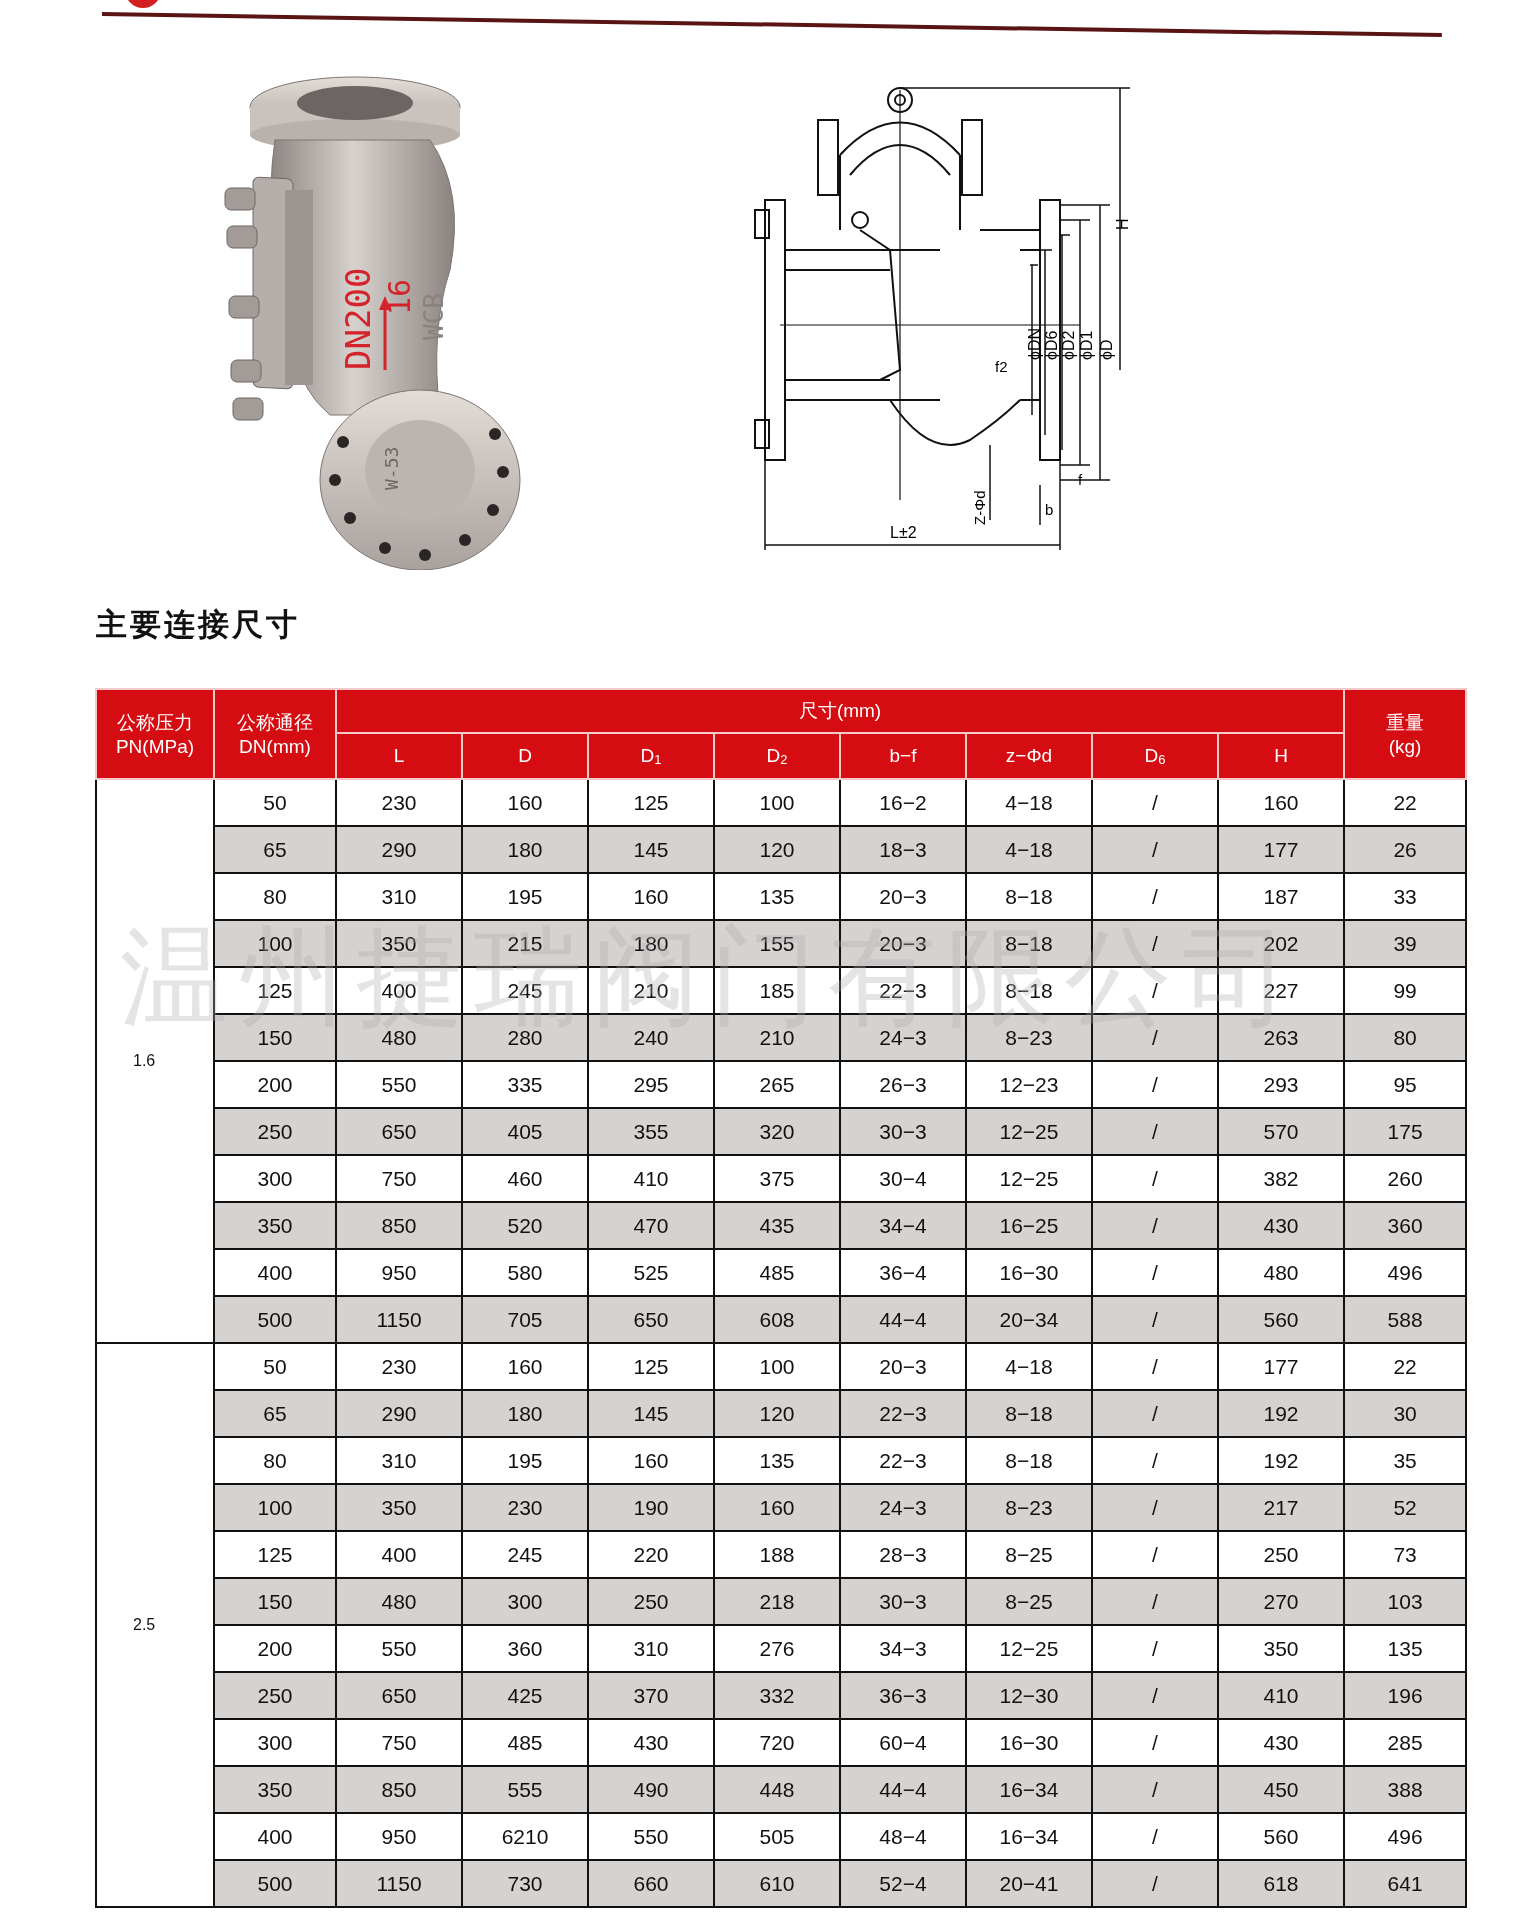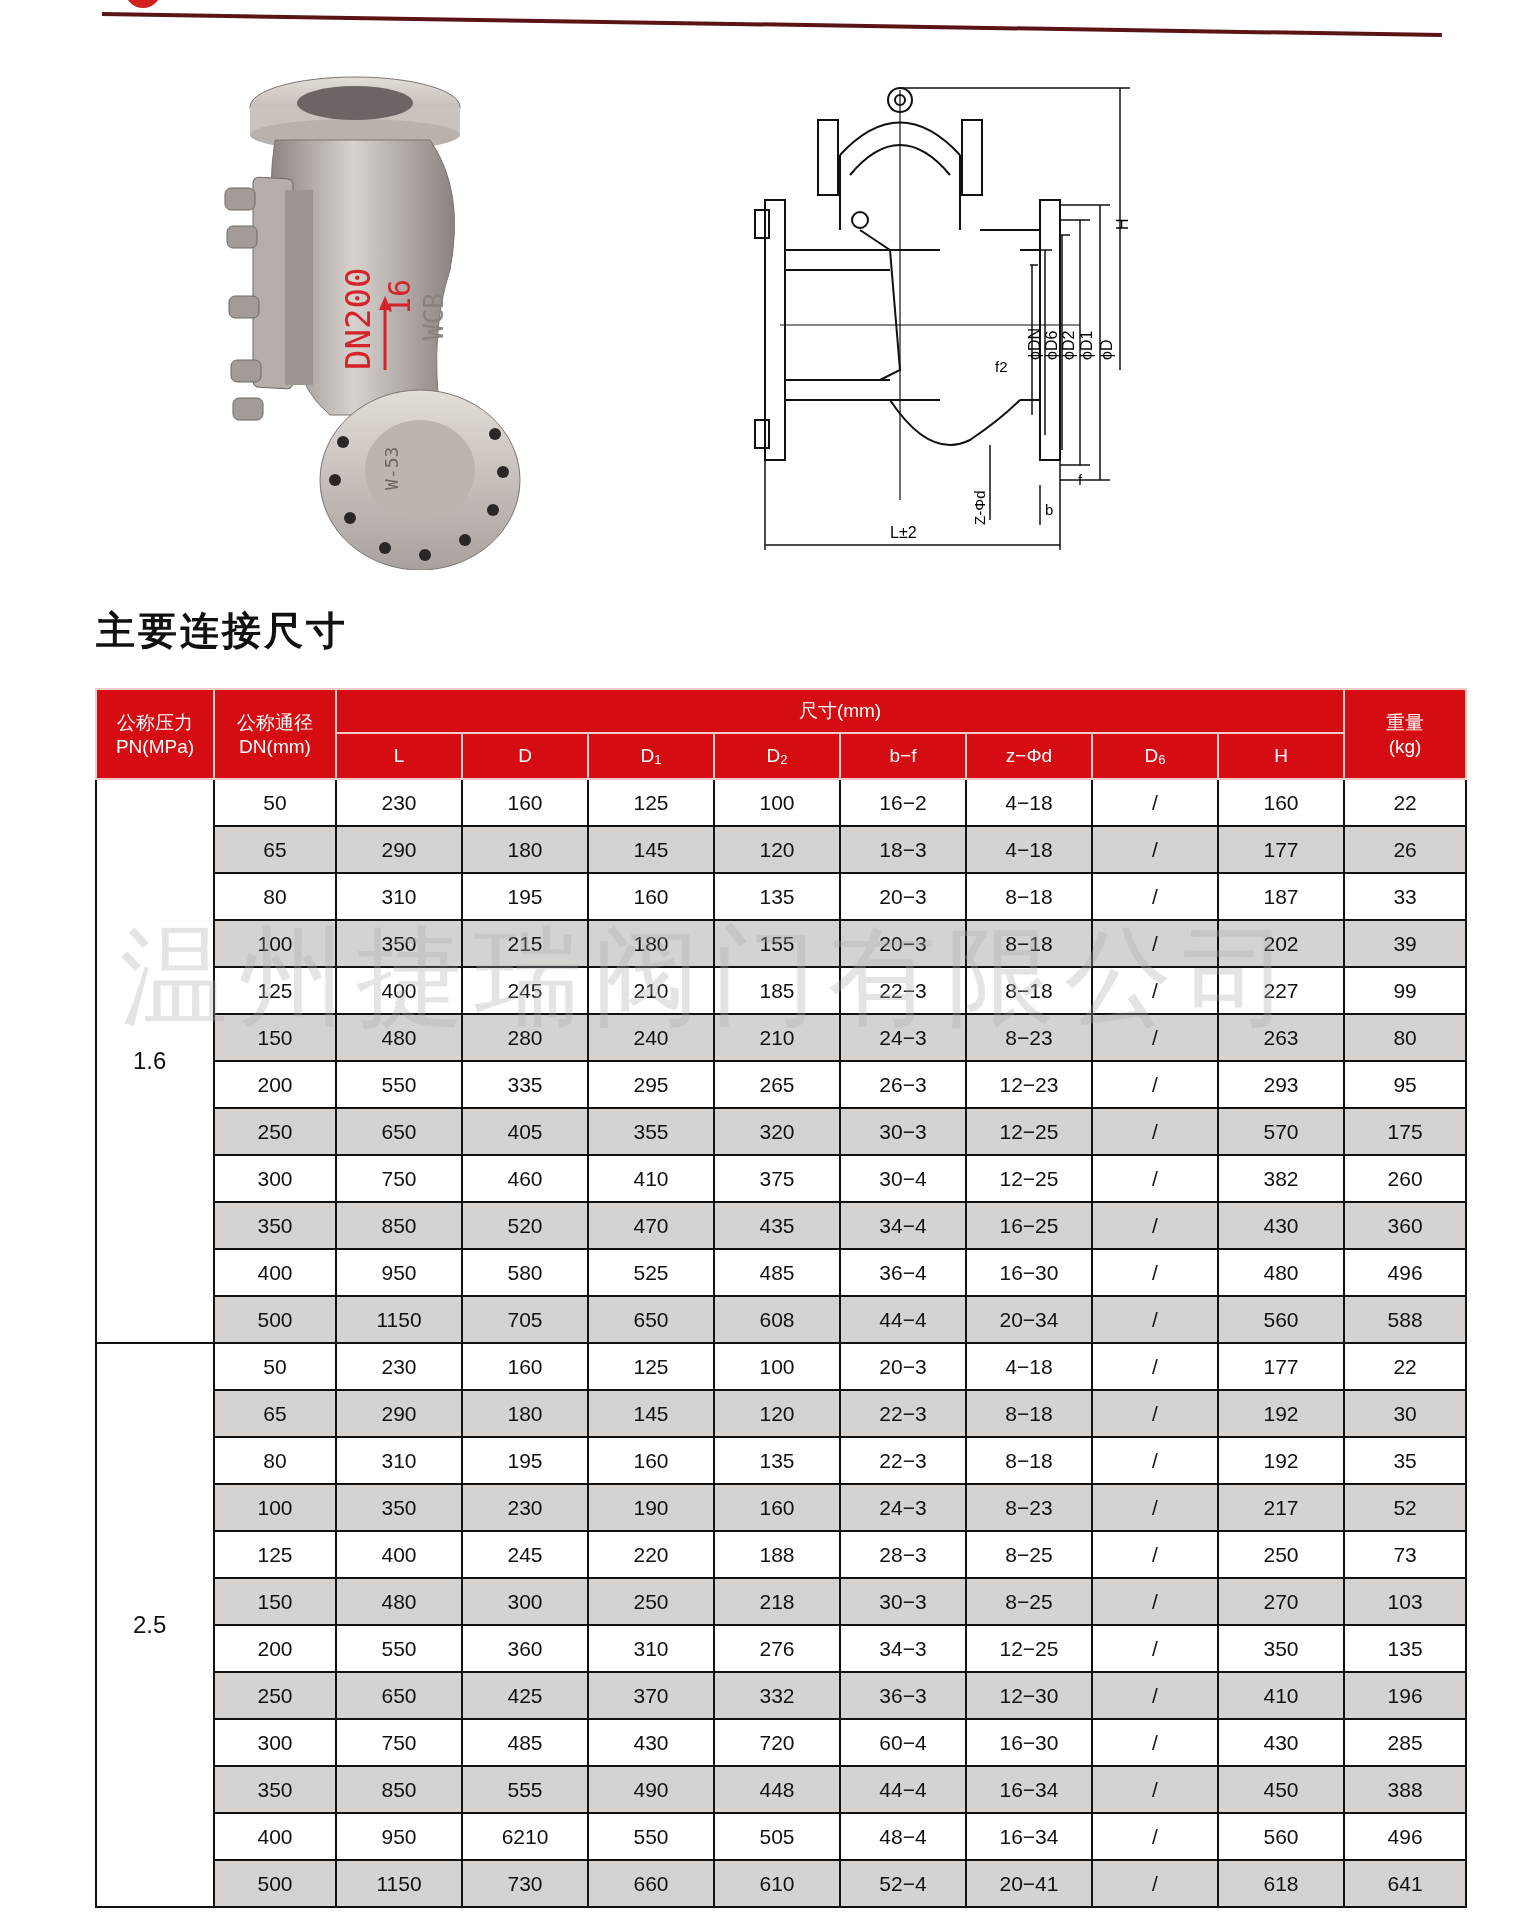--- a/index.html
+++ b/index.html
@@ -13,41 +13,41 @@
   }
   .top-rule {
     position: absolute; left: 102px; top: 12px; width: 1340px; height: 4px;
     background: #5a1414; transform: rotate(0.9deg); transform-origin: left center;
   }
   
   .photo { position: absolute; left: 215px; top: 70px; width: 430px; height: 500px; }
   
   .diagram { position: absolute; left: 740px; top: 80px; width: 620px; height: 480px; }
   .section-title {
-    position: absolute; left: 96px; top: 604px; font-size: 39px; font-weight: bold; letter-spacing: 3px;
+    position: absolute; left: 96px; top: 604px; font-size: 31px; font-weight: bold; letter-spacing: 3px;
     font-family: "DejaVu Sans", sans-serif;
   }
   
   .spec-table {
     position: absolute; left: 95px; top: 688px; width: 1370px;
     border-collapse: collapse; table-layout: fixed;
   }
   .spec-table th {
     background: #d50c11; color: #fff; font-weight: normal; font-size: 19px;
     border: 2px solid #f3c9c9; padding: 0; text-align: center;
   }
   .spec-table th.group { height: 42px; margin-top: 36px; }
   .spec-table th.sub { height: 44px; }
   .spec-table th .l2 { display: block; }
   .spec-table td {
     border: 2px solid #111; text-align: center; font-size: 21px; height: 45px; padding: 0;
     color: #111;
   }
   .spec-table tr.alt td.v { background: #d6d2d0; }
-  .spec-table td.pn { background: #fff; font-size: 24px; vertical-align: middle; text-align: left; padding-left: 36px; }
+  .spec-table td.pn { background: #fff; font-size: 16px; vertical-align: middle; text-align: left; padding-left: 36px; }
   .spec-table td.pn span { display: inline-block; }
   sub.idx { font-size: 13px; vertical-align: -2px; }
   .watermark {
     position: absolute; left: 120px; top: 905px; width: 1320px; text-align: left;
     font-size: 108px; color: rgba(170,170,170,0.32); letter-spacing: 10px; pointer-events: none;
     font-family: "DejaVu Sans", sans-serif; white-space: nowrap;
   }
 </style>
 </head>
 <body>

